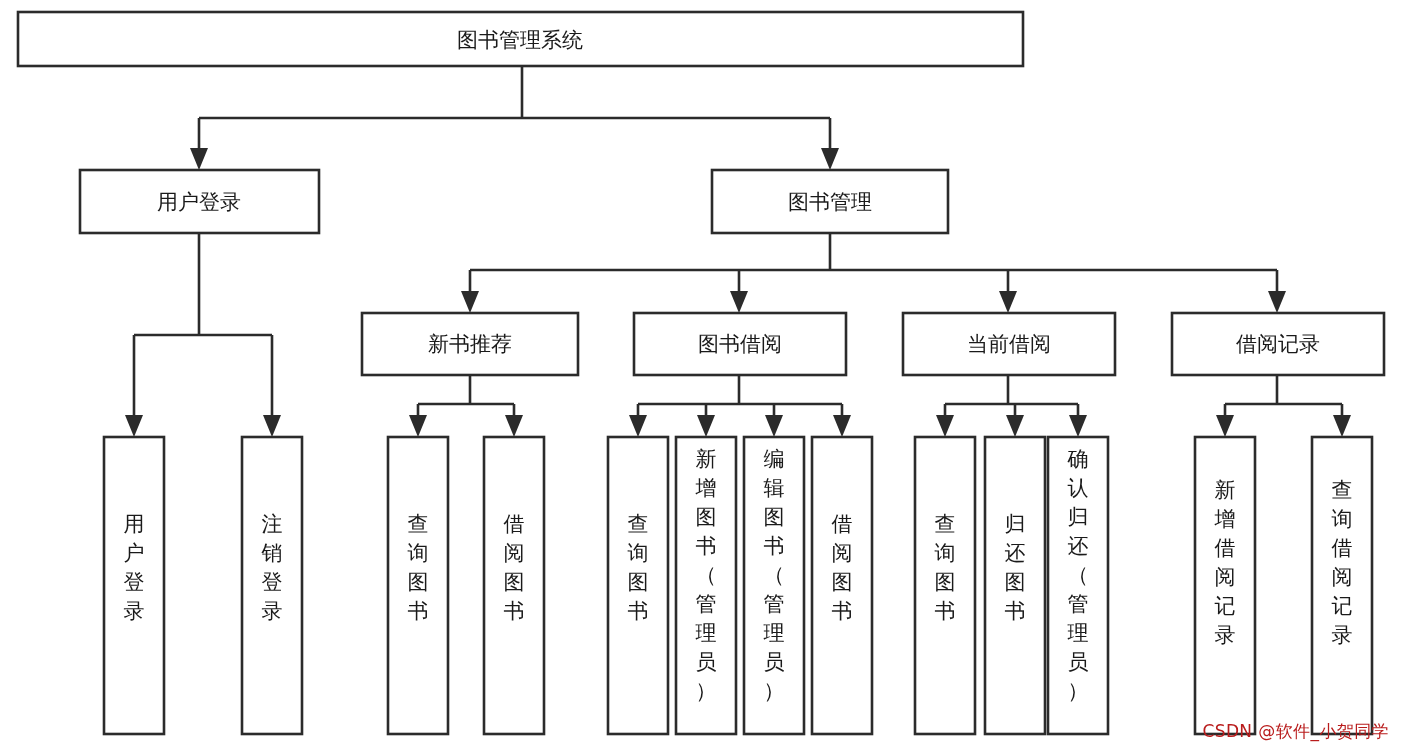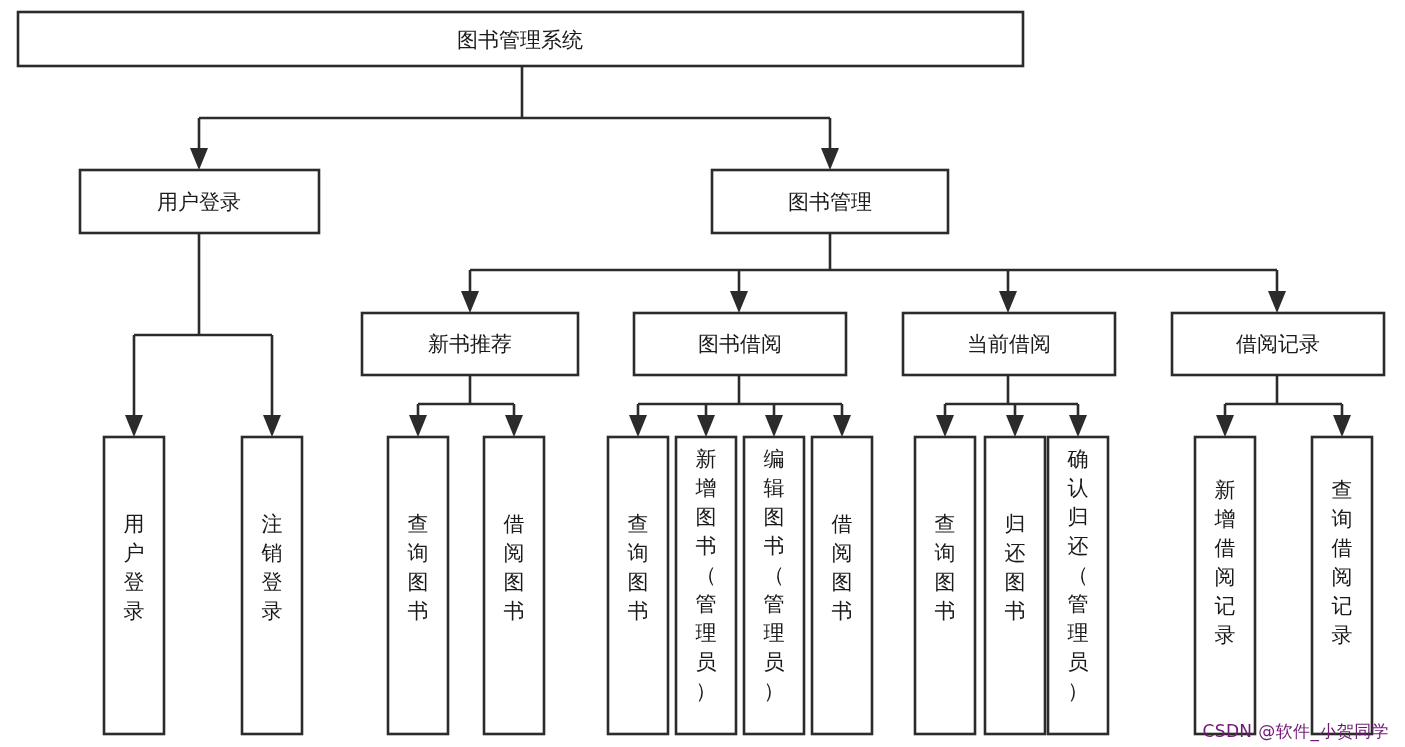--- a/index.html
+++ b/index.html
@@ -55,21 +55,21 @@
     font-size: 21px;
     fill: #1a1a1a;
     text-anchor: middle;
   }
   .watermark {
     position: absolute;
     right: 16px;
     bottom: 4px;
     font-family: "DejaVu Sans", "Liberation Sans", sans-serif;
     font-size: 17px;
-    color: #701a75;
+    color: #b91c1c;
     letter-spacing: 0.4px;
     white-space: nowrap;
     user-select: none;
   }
 </style>
 </head>
 <body>
 
 <div id="diagram-root">
 

